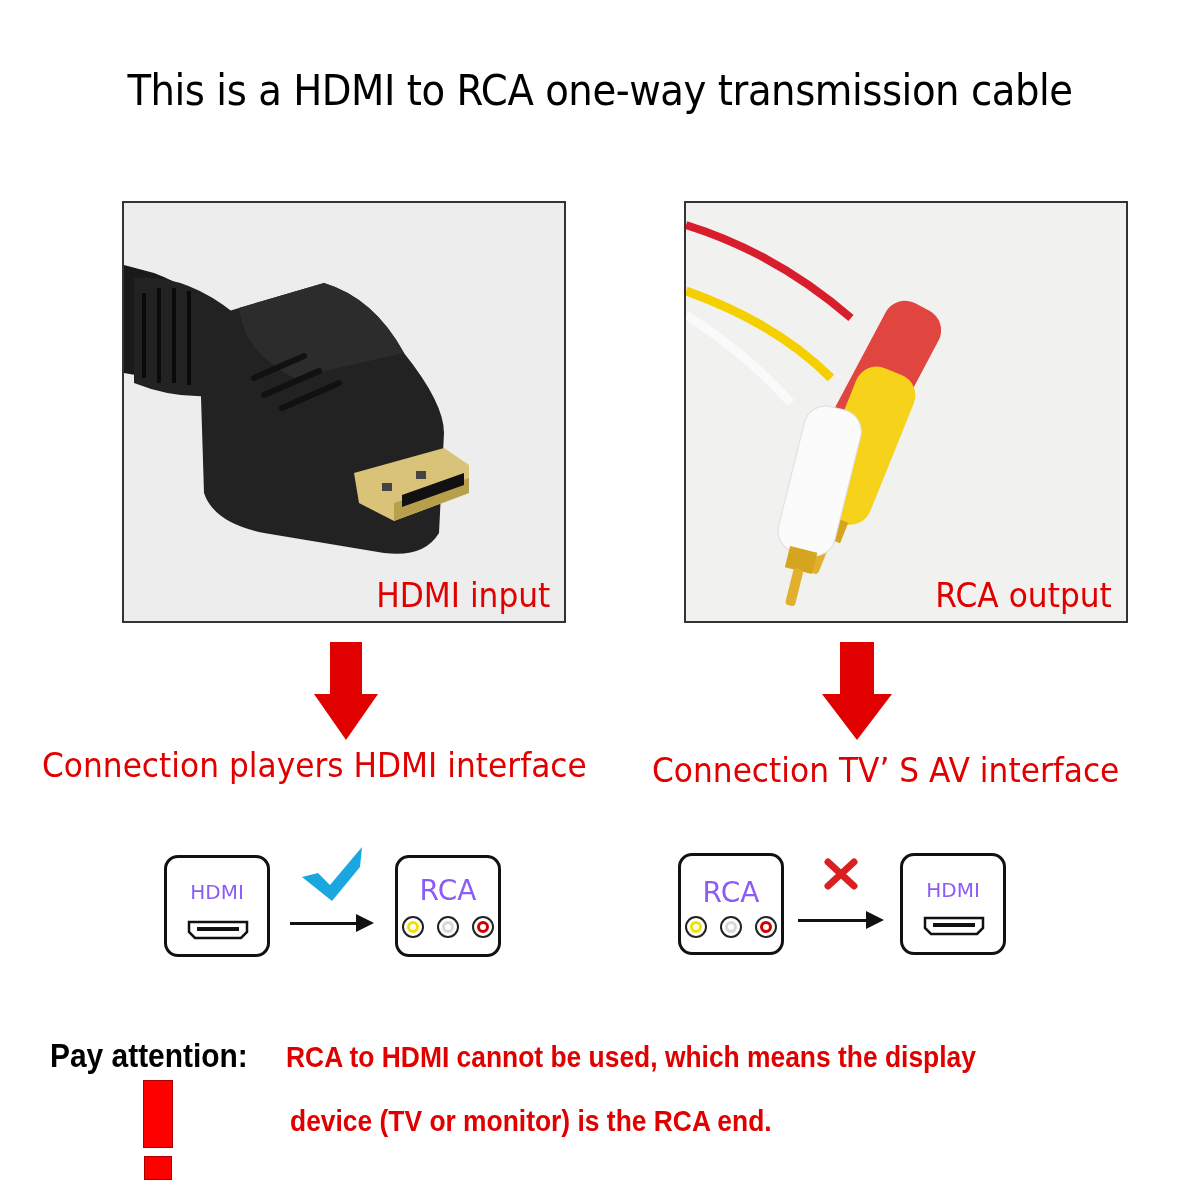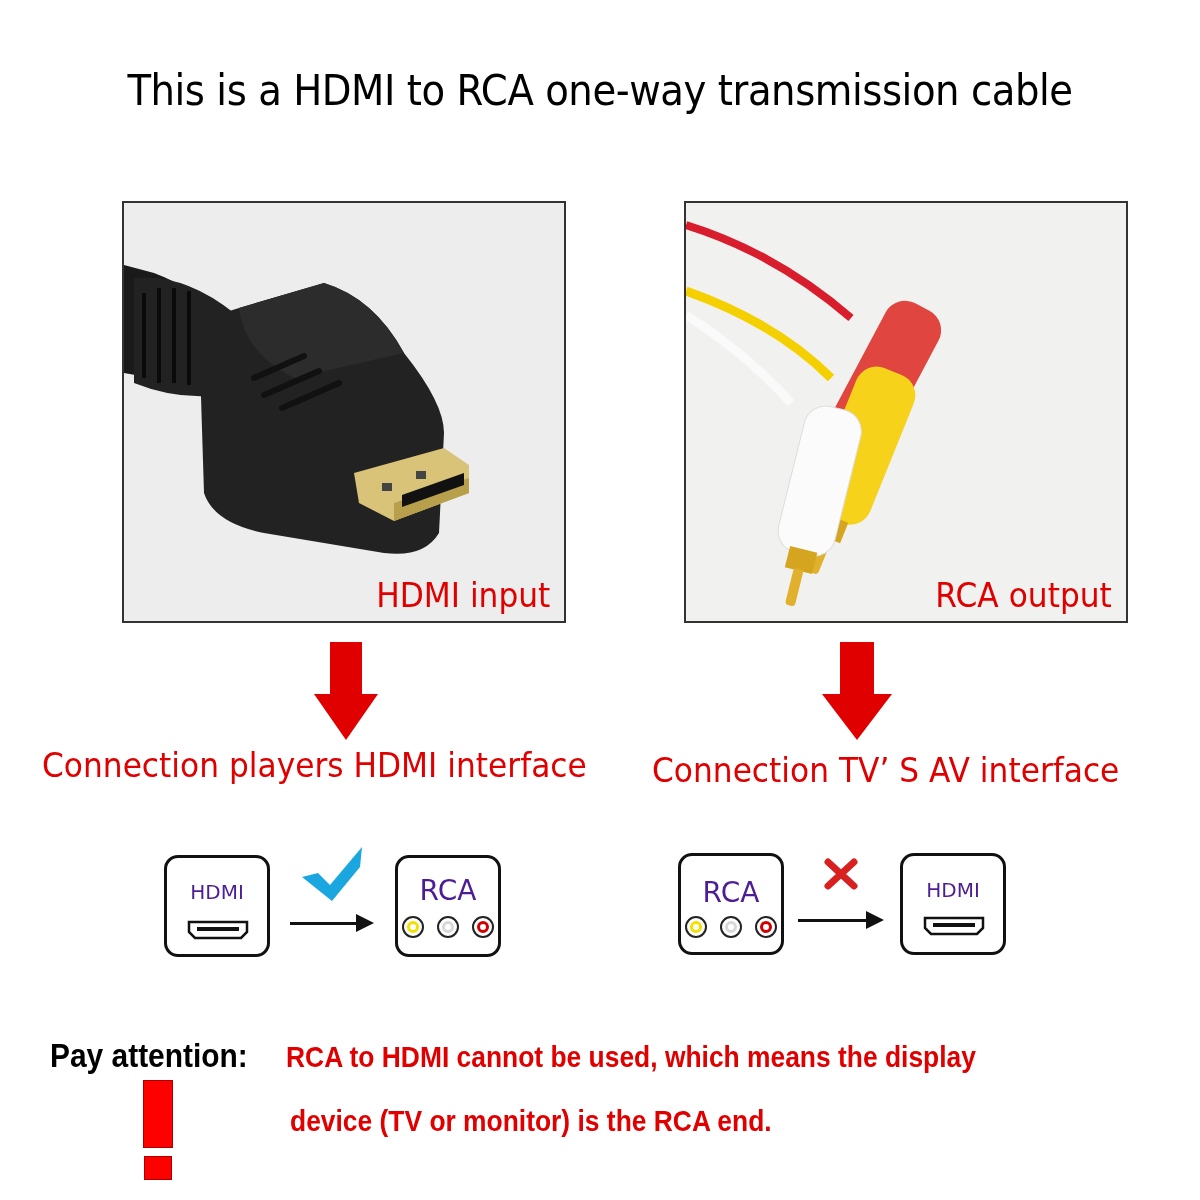--- a/index.html
+++ b/index.html
@@ -5,21 +5,21 @@
   html,body{margin:0;padding:0;background:#ffffff;}
   body{width:1200px;height:1200px;position:relative;overflow:hidden;font-family:"DejaVu Sans",sans-serif;}
   .abs{position:absolute;}
   .title{left:0;top:66px;width:1200px;text-align:center;font-size:42px;color:#000;letter-spacing:-0.5px;font-family:"DejaVu Sans",sans-serif;transform:scaleX(0.92);}
   .photo{border:2px solid #333;background:#fef9c3;overflow:hidden;box-sizing:border-box;}
   .photo svg{position:absolute;left:0;top:0;}
   .photo-label{position:absolute;right:14px;bottom:6px;color:#e00000;font-size:34px;font-family:"DejaVu Sans",sans-serif;transform:scaleX(0.92);transform-origin:right bottom;}
   .arrow-shaft{background:#e00000;}
   .caption{color:#e00000;font-size:34px;font-family:"DejaVu Sans",sans-serif;white-space:nowrap;transform:scaleX(0.92);transform-origin:left center;}
   .port-box{border:3px solid #111;border-radius:14px;background:#fff;box-sizing:border-box;}
-  .port-label{position:absolute;width:100%;text-align:center;color:#4c1d95;font-family:"DejaVu Sans",sans-serif;}
+  .port-label{position:absolute;width:100%;text-align:center;color:#8b5cf6;font-family:"DejaVu Sans",sans-serif;}
   .rca-dot{position:absolute;width:22px;height:22px;border-radius:50%;border:2px solid #222;box-sizing:border-box;background:#fff;}
   .rca-dot::after{content:"";position:absolute;left:3px;top:3px;width:12px;height:12px;border-radius:50%;box-sizing:border-box;border:3px solid var(--c);background:#fff;}
   .flow-arrow{height:3px;background:#111;}
   .flow-arrow::after{content:"";position:absolute;right:-4px;top:-8px;border-left:18px solid #111;border-top:9px solid transparent;border-bottom:9px solid transparent;}
   .attention-label{font-family:"Liberation Sans",sans-serif;font-weight:bold;font-size:34px;color:#000;transform:scaleX(0.88);transform-origin:left center;white-space:nowrap;}
   .warn-text{font-family:"Liberation Sans",sans-serif;font-weight:bold;font-size:30px;color:#e00000;white-space:nowrap;transform:scaleX(0.88);transform-origin:left center;}
   .exclam-bar{background:#f00;border:1px solid #a00;}
 </style>
 </head>
 <body>

